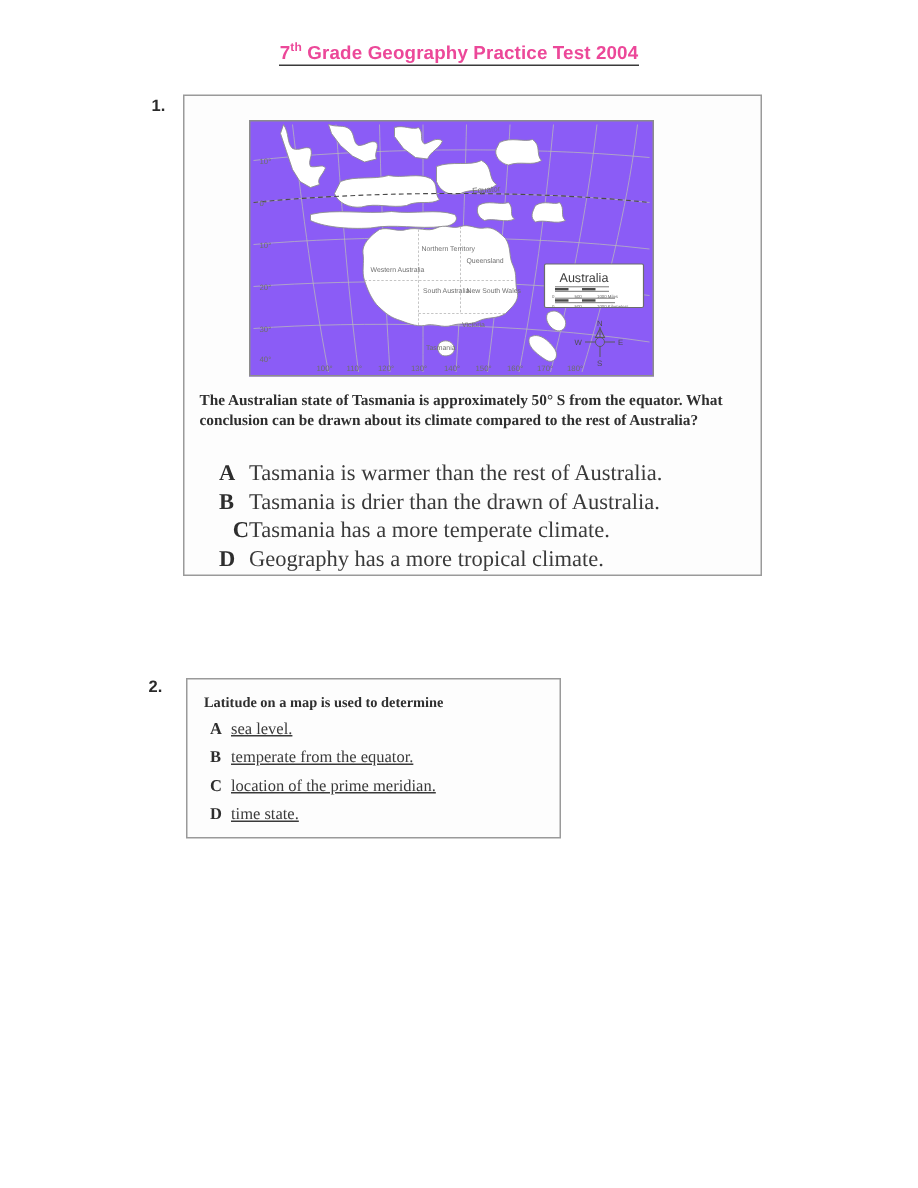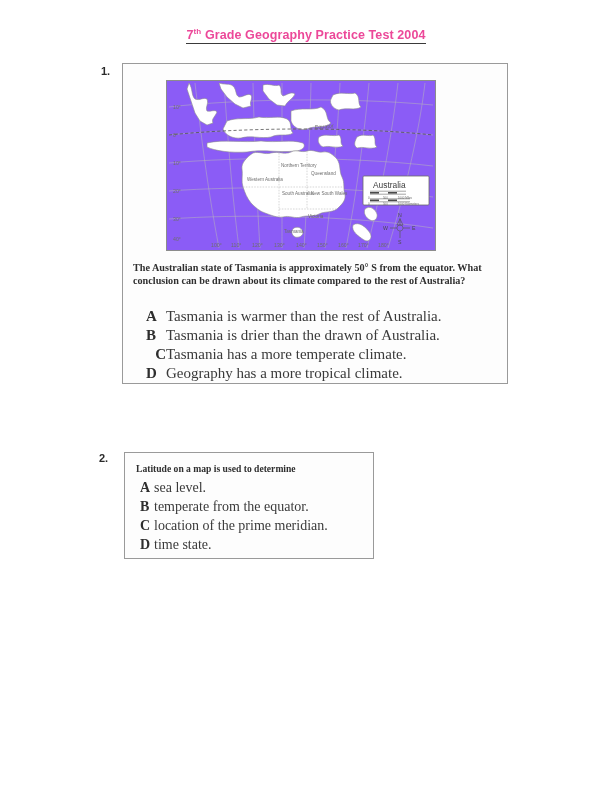--- a/index.html
+++ b/index.html
@@ -104,21 +104,21 @@
     display: inline-block;
     color: #2e2e2e;
   }
   #q1-choices .choice { left: 146px; }
   #q1-choices .choice .letter { width: 20px; }
   #q1-choices .choice:nth-child(1) { top: 308px; }
   #q1-choices .choice:nth-child(2) { top: 327px; }
   #q1-choices .choice:nth-child(3) { top: 346px; text-align: right; }
   #q1-choices .choice:nth-child(4) { top: 365px; }
 
-  #q2-choices .choice { left: 140px; font-size: 14px; }
+  #q2-choices .choice { left: 140px; font-size: 11px; text-decoration: underline; }
   #q2-choices .choice .letter { width: 14px; }
   #q2-choices .choice:nth-child(1) { top: 480px; }
   #q2-choices .choice:nth-child(2) { top: 499px; }
   #q2-choices .choice:nth-child(3) { top: 518px; }
   #q2-choices .choice:nth-child(4) { top: 537px; }
 
   
   #map-figure {
     position: absolute;
     left: 166px;

